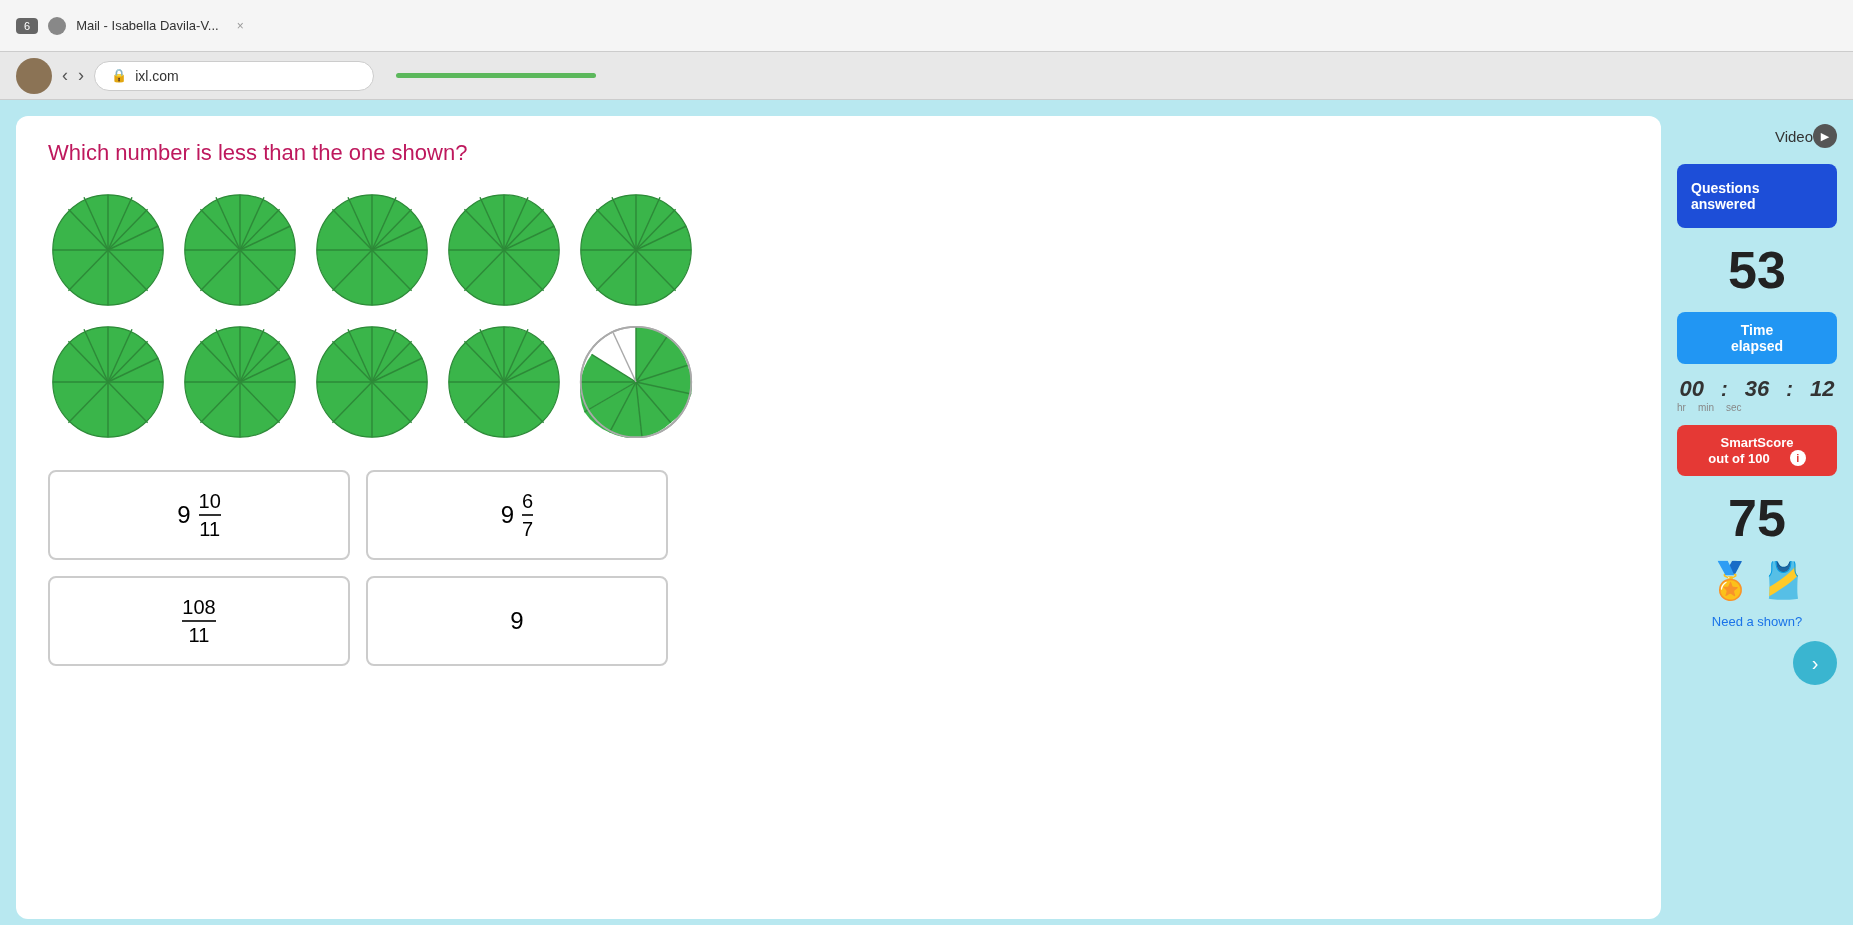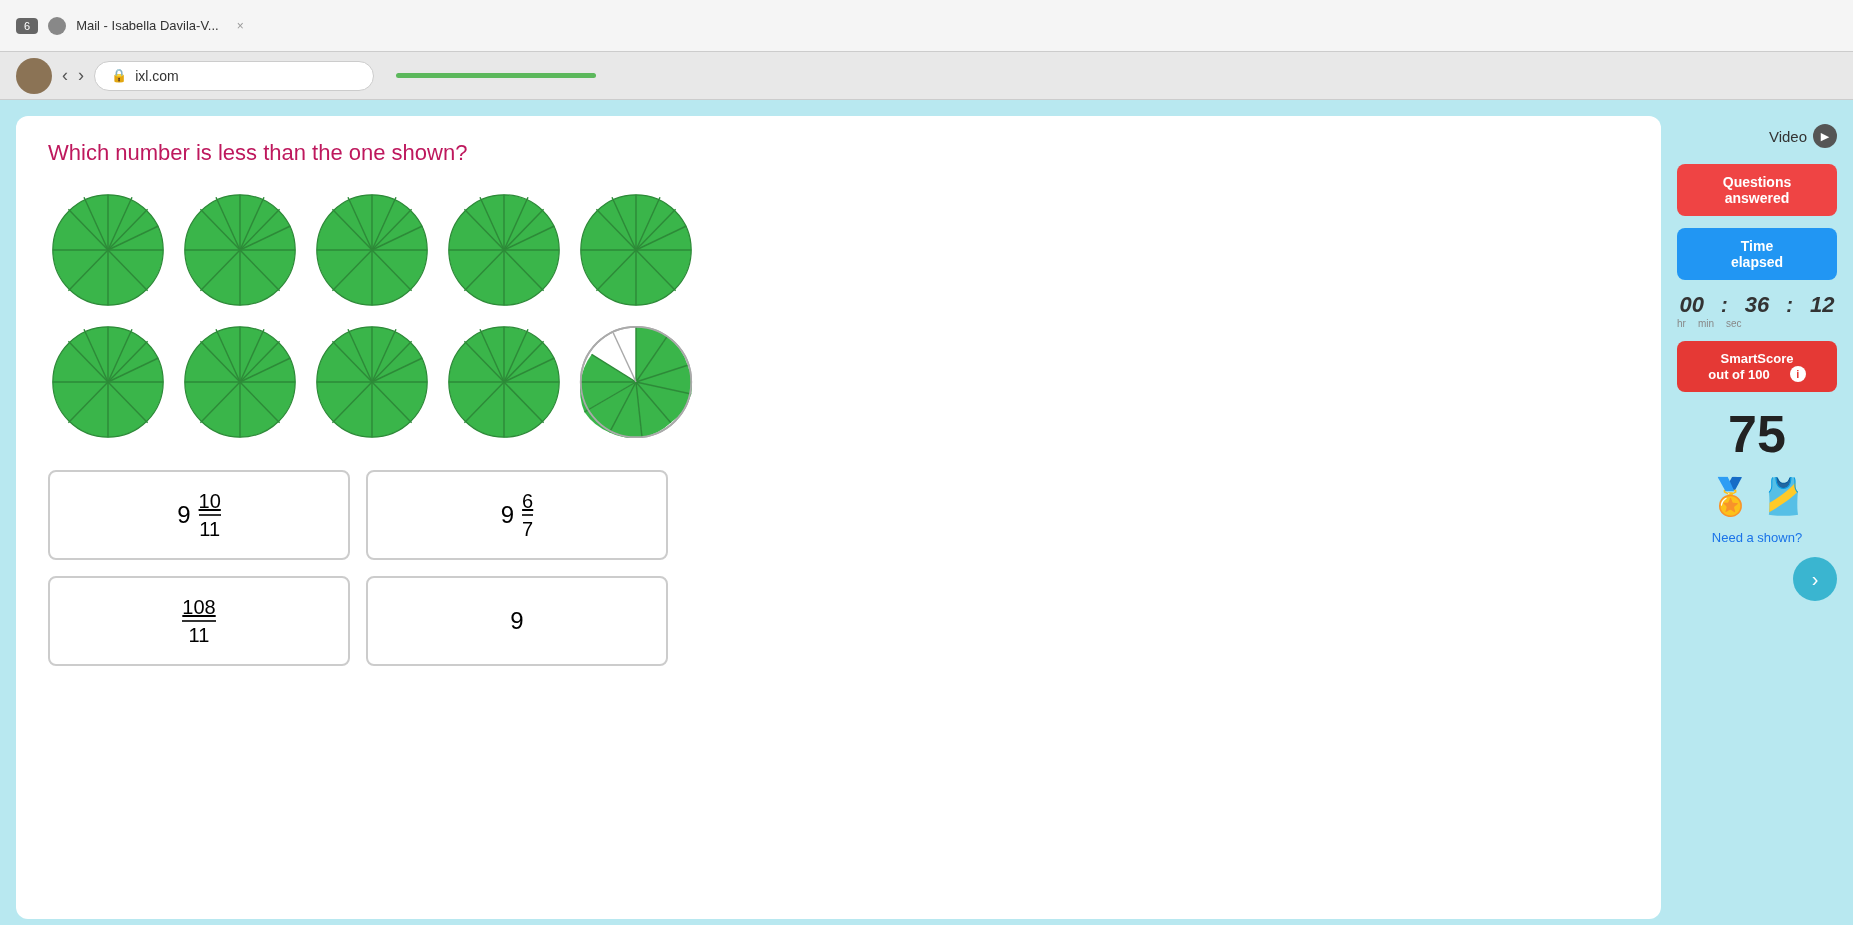--- a/index.html
+++ b/index.html
@@ -83,48 +83,46 @@
       gap: 4px;
     }
 
     .fraction-display {
       display: inline-flex;
       flex-direction: column;
       align-items: center;
       font-size: 20px;
       line-height: 1.1;
     }
-    .fraction-num { border-bottom: 2px solid #333; padding-bottom: 2px; text-decoration: underline; }
+    .fraction-num { border-bottom: 2px solid #333; padding-bottom: 2px; }
     .fraction-den { padding-top: 2px; }
 
     
     .right-sidebar {
       width: 160px;
       display: flex;
       flex-direction: column;
       gap: 12px;
       padding-top: 8px;
     }
 
     .video-btn {
       display: flex;
       align-items: center;
-      gap: 6px;
       font-size: 15px;
       color: #333;
       cursor: pointer;
       white-space: nowrap;
     }
 
     .questions-answered-btn {
-      background: #ef4444;
+      background: #1d4ed8;
       color: white;
       border-radius: 8px;
-      padding: 10px 14px;
-      text-align: center;
+      padding: 16px 14px;
       font-size: 14px;
       font-weight: bold;
       cursor: pointer;
     }
 
     .score-number {
       font-size: 52px;
       font-weight: bold;
       color: #222;
       text-align: center;
@@ -442,20 +440,21 @@
         <span style="font-size:15px; color:#333;">Video</span>
         <div style="width:24px;height:24px;background:#555;border-radius:50%;display:flex;align-items:center;justify-content:center;color:white;font-size:11px;">▶</div>
       </div>
     </div>
 
     <div class="questions-answered-btn">
       <div style="white-space:pre-line;">Questions
 answered</div>
     </div>
 
+    <div class="score-number">53</div>
 
     <div class="time-elapsed-btn">
       <div style="white-space:pre-line;">Time
 elapsed</div>
     </div>
 
     <div class="timer-display">
       <div class="timer-numbers">
         <span>00</span>
         <span class="timer-sep">:</span>

